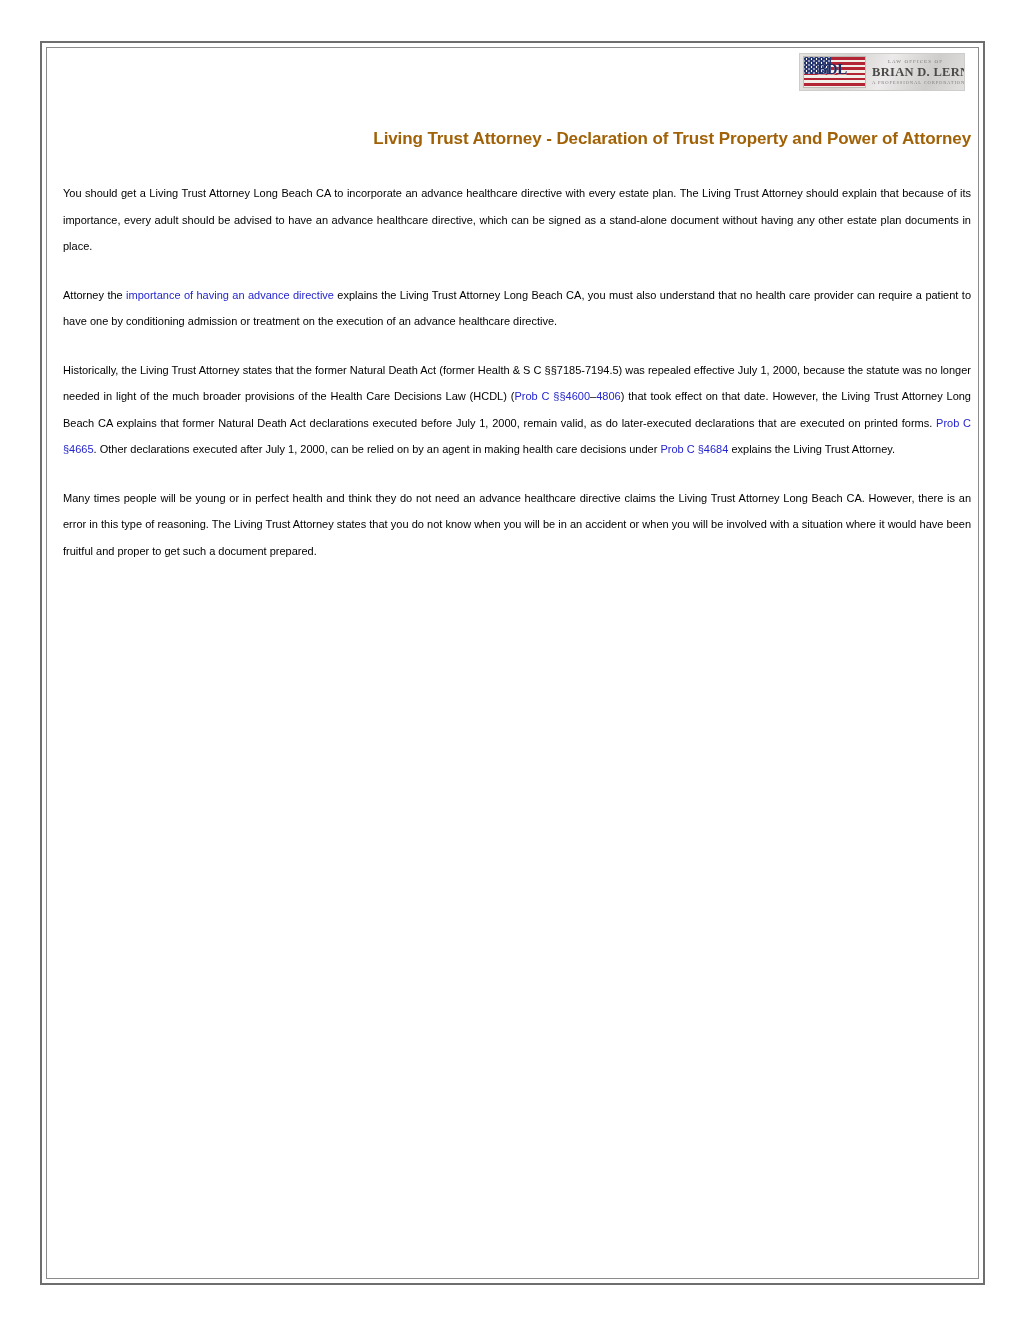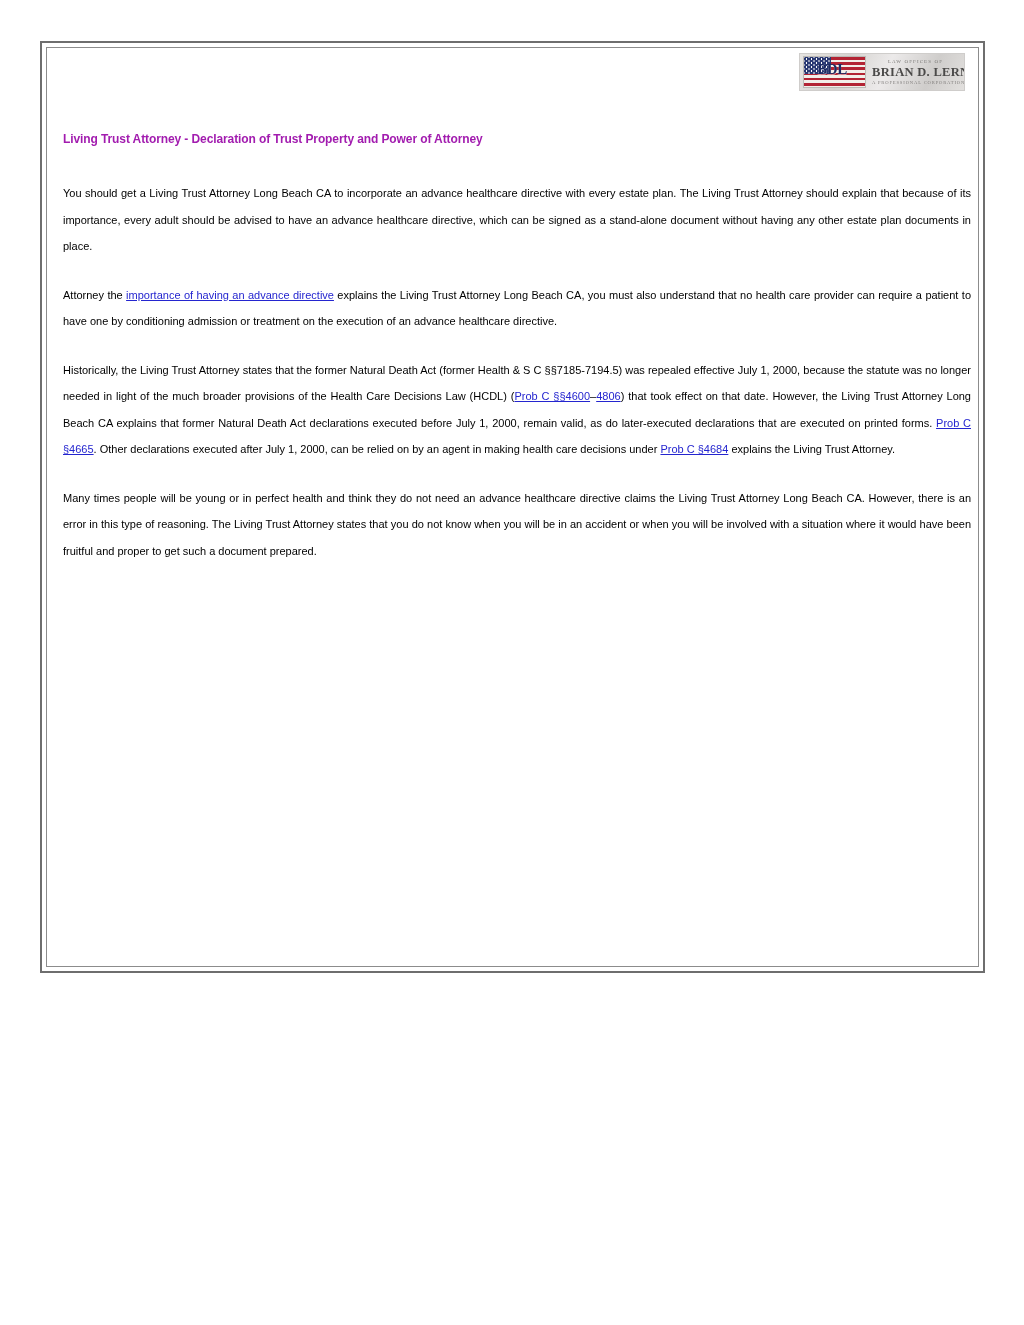--- a/index.html
+++ b/index.html
@@ -19,21 +19,21 @@
     height: 1325px;
     background: #ffffff;
     overflow: hidden;
   }
   
   .page-border-outer {
     position: absolute;
     left: 40px;
     top: 41px;
     width: 945px;
-    height: 932px;
+    height: 1244px;
     border: 2px solid #6e6e6e;
     box-sizing: border-box;
     background: #ffffff;
   }
   .page-border-inner {
     position: absolute;
     left: 4px;
     top: 4px;
     right: 4px;
     bottom: 4px;
@@ -147,42 +147,41 @@
   .doc-body {
     position: absolute;
     left: 21px;
     top: 85px;
     width: 908px;
     color: #000000;
   }
   .doc-title {
     font-family: "Liberation Sans", sans-serif;
     font-weight: bold;
-    font-size: 12px;
+    font-size: 17px;
     line-height: 22px;
-    text-align: left;
+    text-align: right;
     margin: 0 0 30px 0;
-    color: #a21caf;
+    color: #a16207;
     letter-spacing: -0.1px;
   }
   .doc-paragraph {
     font-family: "Liberation Sans", sans-serif;
     font-size: 11px;
     line-height: 26.5px;
     text-align: justify;
     text-justify: inter-word;
     margin: 0 0 22px 0;
     color: #000000;
   }
   .doc-paragraph:last-child {
     margin-bottom: 0;
   }
   .doc-link {
     color: #2425cf;
-    text-decoration: underline;
     cursor: pointer;
   }
 </style>
 </head>
 <body>
 
 <div class="page-canvas">
   <div class="page-border-outer">
     <div class="page-border-inner"></div>
 

